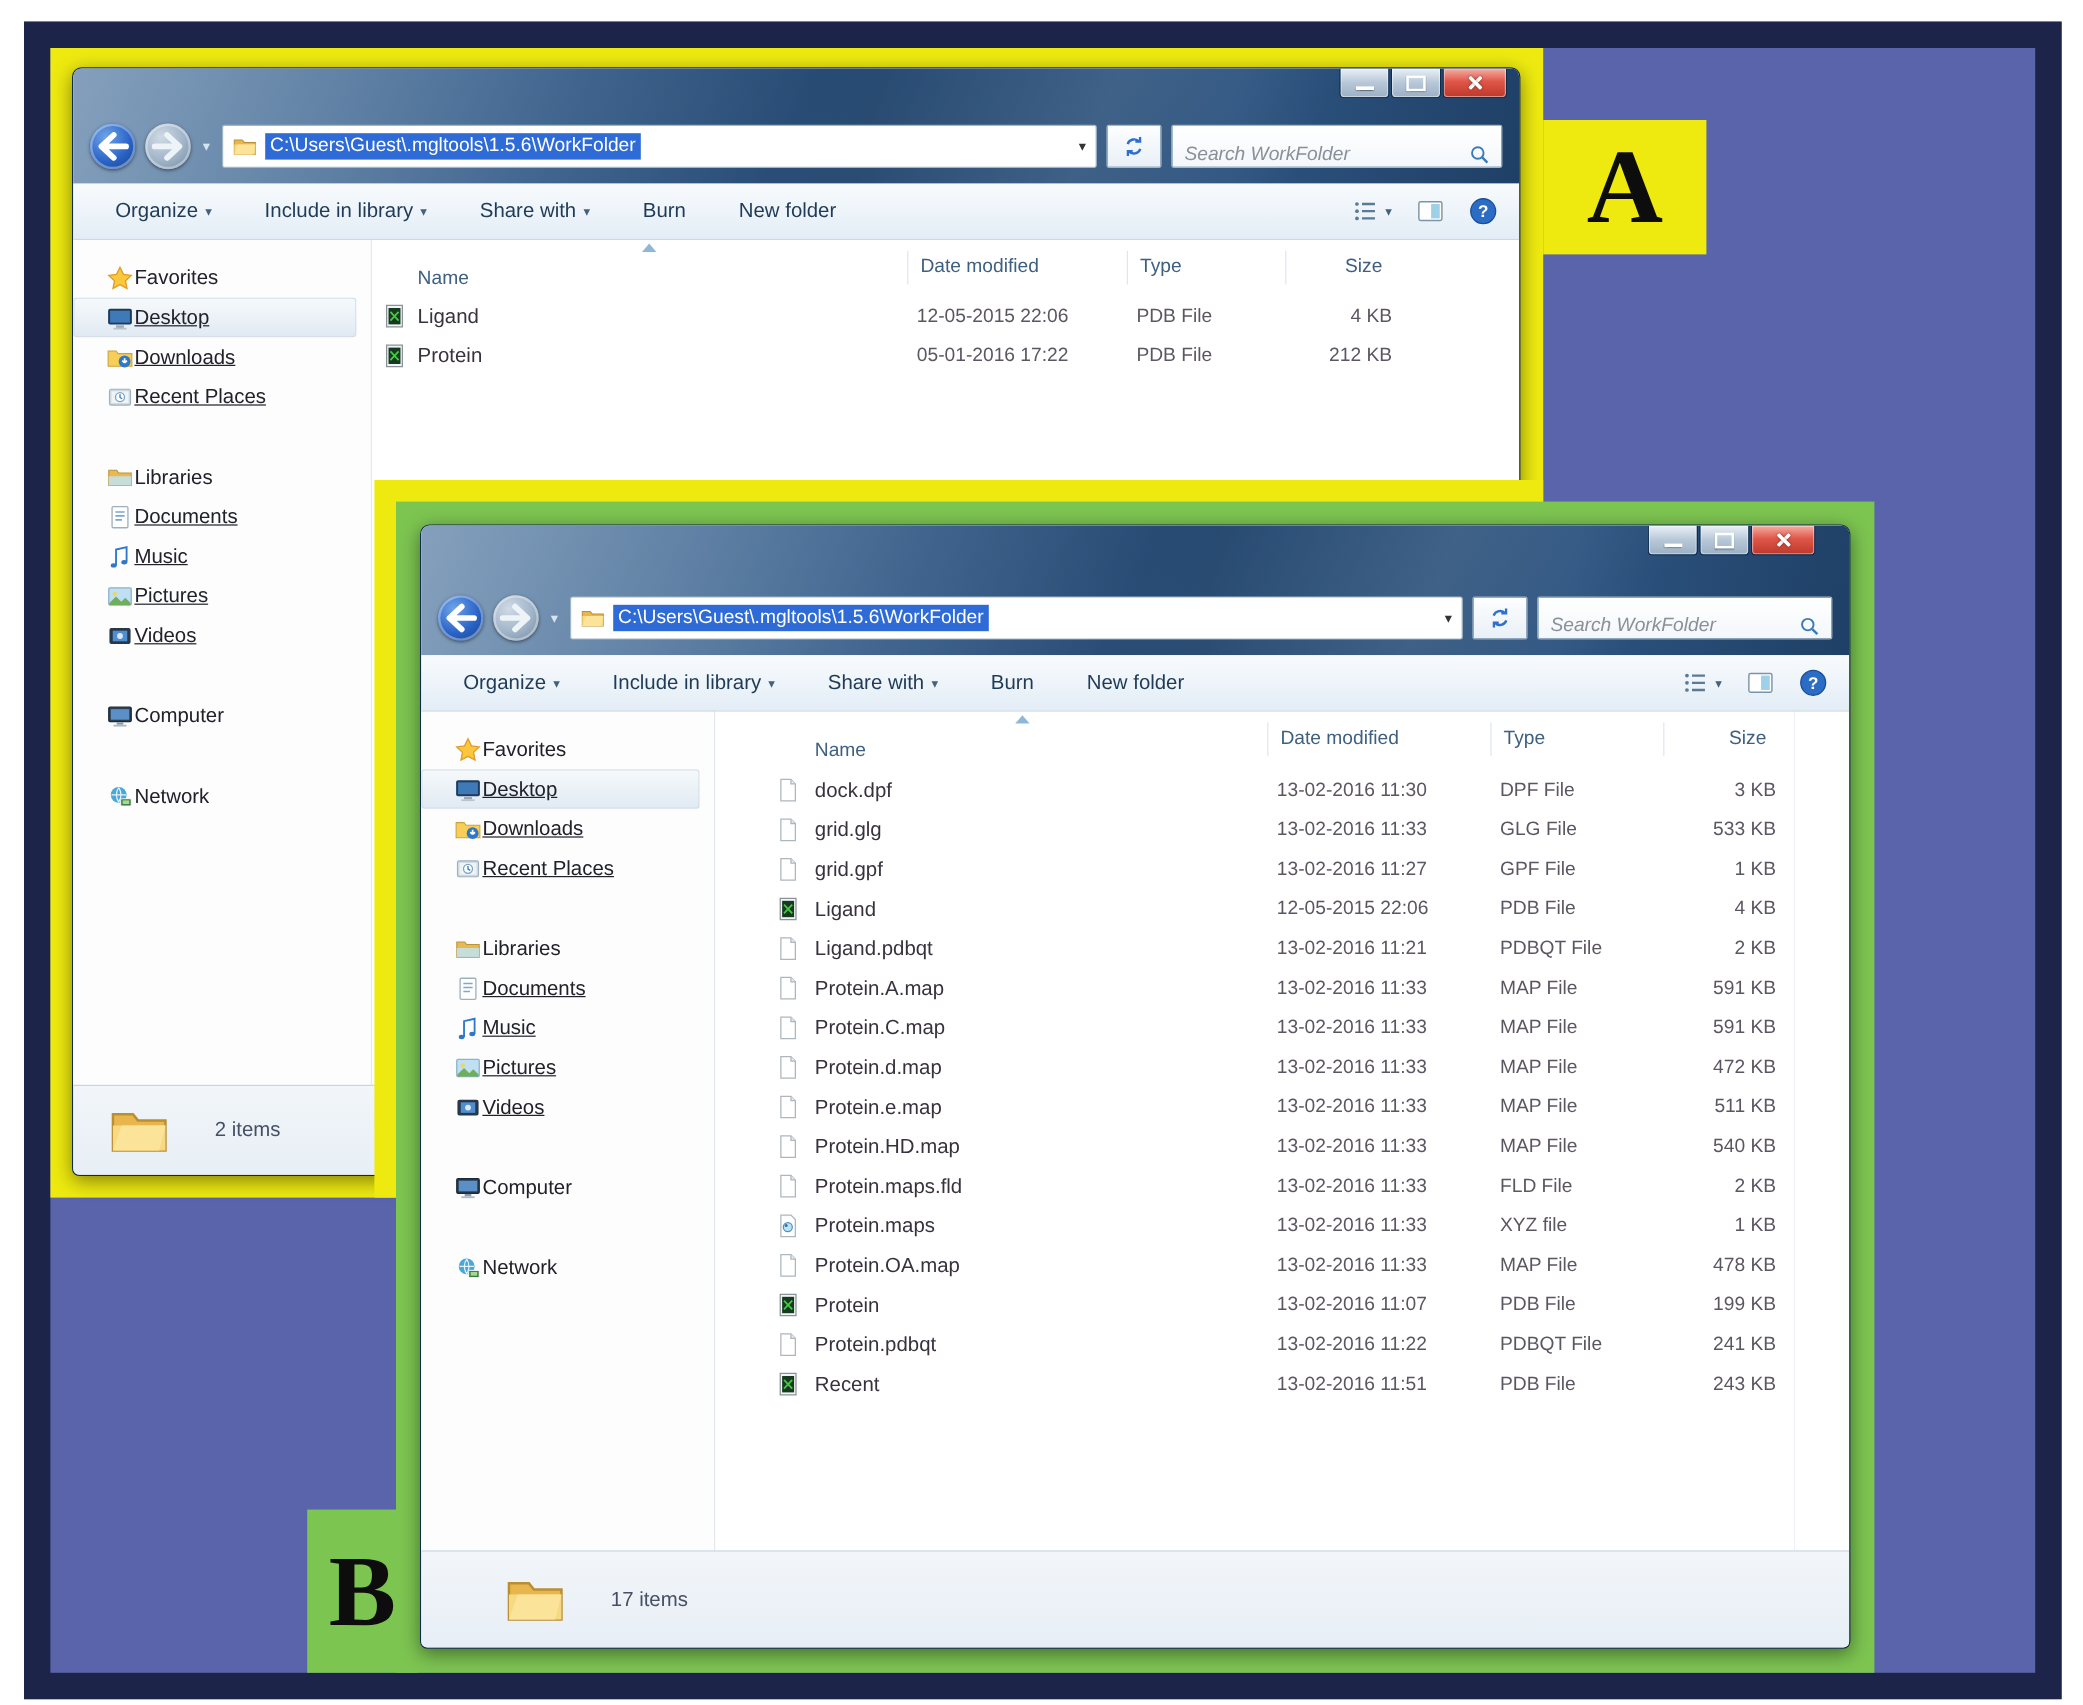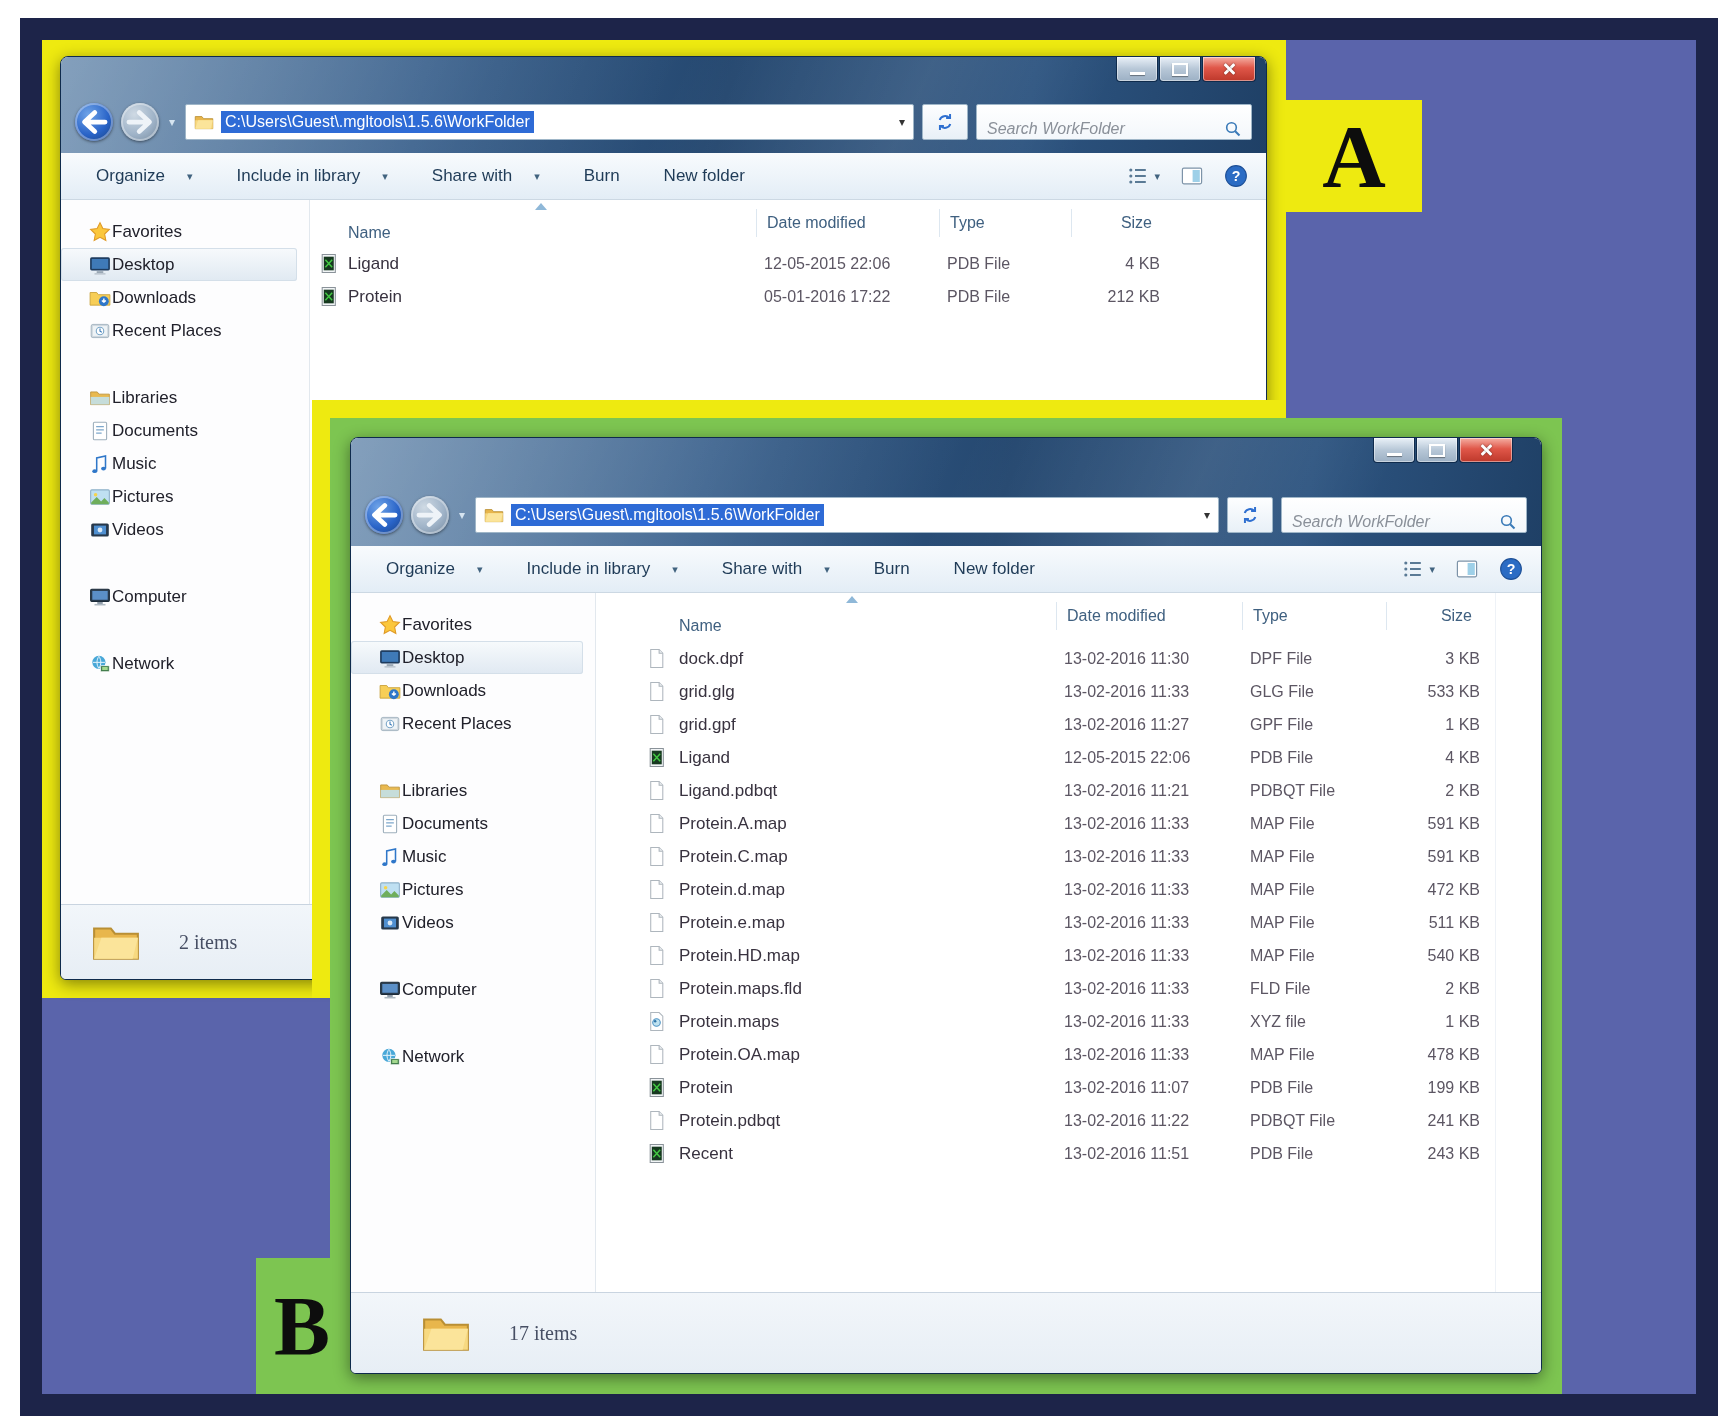--- a/index.html
+++ b/index.html
@@ -49,30 +49,30 @@
   .addr-caret{margin-left:auto;color:#333;font-size:12px;cursor:pointer;}
   .refresh{width:44px;height:34px;background:linear-gradient(#fdfeff,#e8f0f7);border:1px solid #9fb6c8;border-radius:2px;
     display:flex;align-items:center;justify-content:center;flex:0 0 auto;cursor:pointer;}
   .search{height:34px;background:linear-gradient(#fff,#f3f7fb);border:1px solid #9fb6c8;border-radius:2px;display:flex;align-items:flex-end;padding:0 8px;flex:0 0 auto;}
   .win-a .search{width:258px;} .win-b .search{width:228px;}
   .search input{flex:1;border:none;outline:none;background:transparent;font-family:"Liberation Sans",sans-serif;font-style:italic;font-size:16px;color:#8a9099;min-width:0;}
   .search input::placeholder{color:#8a9099;font-style:italic;}
 
   .toolbar{position:absolute;left:0;right:0;top:var(--tb-top);height:46px;display:flex;align-items:center;
     background:linear-gradient(#f8fbfd,#e3edf6);border-bottom:1px solid #ccd8e3;padding:0 18px 0 35px;gap:44px;z-index:4;}
-  .tb-item{display:flex;align-items:center;gap:22px;font-size:17px;color:#1f3b57;cursor:pointer;white-space:nowrap;}
+  .tb-item{display:flex;align-items:center;gap:6px;font-size:17px;color:#1f3b57;cursor:pointer;white-space:nowrap;}
   .tb-caret{font-size:11px;color:#41637f;}
   .tb-right{margin-left:auto;display:flex;align-items:center;gap:20px;}
   .tb-icon{display:flex;align-items:center;gap:4px;cursor:pointer;}
   .tb-icon .ic{width:24px;height:24px;}
 
   .content{position:absolute;left:0;right:0;top:var(--content-top);bottom:var(--status-h);display:flex;background:#fff;}
   .sidebar{width:var(--side-w);flex:0 0 auto;border-right:1px solid #e2e8ee;padding-top:16px;background:#fdfdfe;}
   .side{display:flex;align-items:center;gap:1px;height:33px;padding-left:28px;font-size:17px;color:#21212b;cursor:pointer;}
-  .side.lvl1{}
+  .side.lvl1{text-decoration:underline;}
   .side.sel{background:linear-gradient(#f7fafc,#e0e9f2);box-shadow:inset 0 0 0 1px #d4dfe9;border-radius:3px;margin-right:12px;}
   .side.gap{margin-bottom:34px;}
   .side .ic{width:22px;height:22px;flex:0 0 auto;}
 
   .files{flex:1;position:relative;min-width:0;}
   .win-b .files::after{content:"";position:absolute;top:0;bottom:0;right:45px;width:1px;background:#eef2f7;}
   .hdr{height:var(--hdr-h);display:grid;grid-template-columns:calc(var(--c-icon) + var(--c-name)) var(--c-date) var(--c-type) var(--c-size);
     padding-left:var(--row-pad);align-items:center;font-size:16px;color:#3f6080;}
   .hcell{display:flex;align-items:center;height:28px;padding-left:10px;}
   .hcell.first{padding-left:var(--c-icon);margin-top:20px;}
@@ -85,21 +85,21 @@
     padding-left:var(--row-pad);align-items:center;cursor:pointer;}
   .row .ic{width:21px;height:21px;}
   .cell{font-size:16px;color:#5c5663;white-space:nowrap;overflow:hidden;padding-left:8px;}
   .cell.name{font-size:17px;color:#38323f;padding-left:0;}
   .cell.size{text-align:right;padding-right:6px;padding-left:0;}
 
   .status{position:absolute;left:0;right:0;bottom:0;height:var(--status-h);display:flex;align-items:center;gap:38px;
     background:linear-gradient(#f2f6fa,#e7eef5);border-top:1px solid #c9d4e0;}
   .win-a .status{padding-left:30px;} .win-b .status{padding-left:70px;}
   .status .ic{width:50px;height:44px;}
-  .st-text{font-size:20px;color:#474f64;font-family:Liberation Serif, serif;}
+  .st-text{font-size:17px;color:#474f64;}
   .ic{display:inline-flex;} .ic svg{width:100%;height:100%;}
 </style>
 </head>
 <body>
 
 <div class="frame"></div>
 <div class="panel-bg yellow-a"></div>
 <div class="label-box label-a">
     <span>A</span>
   </div>

